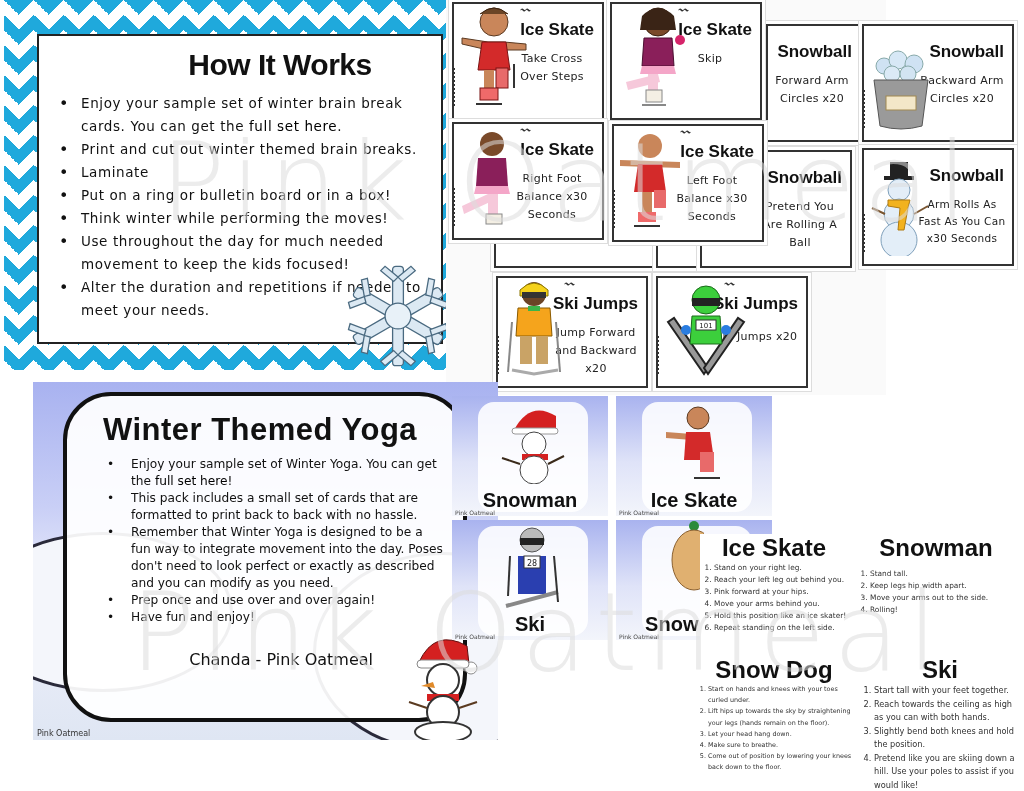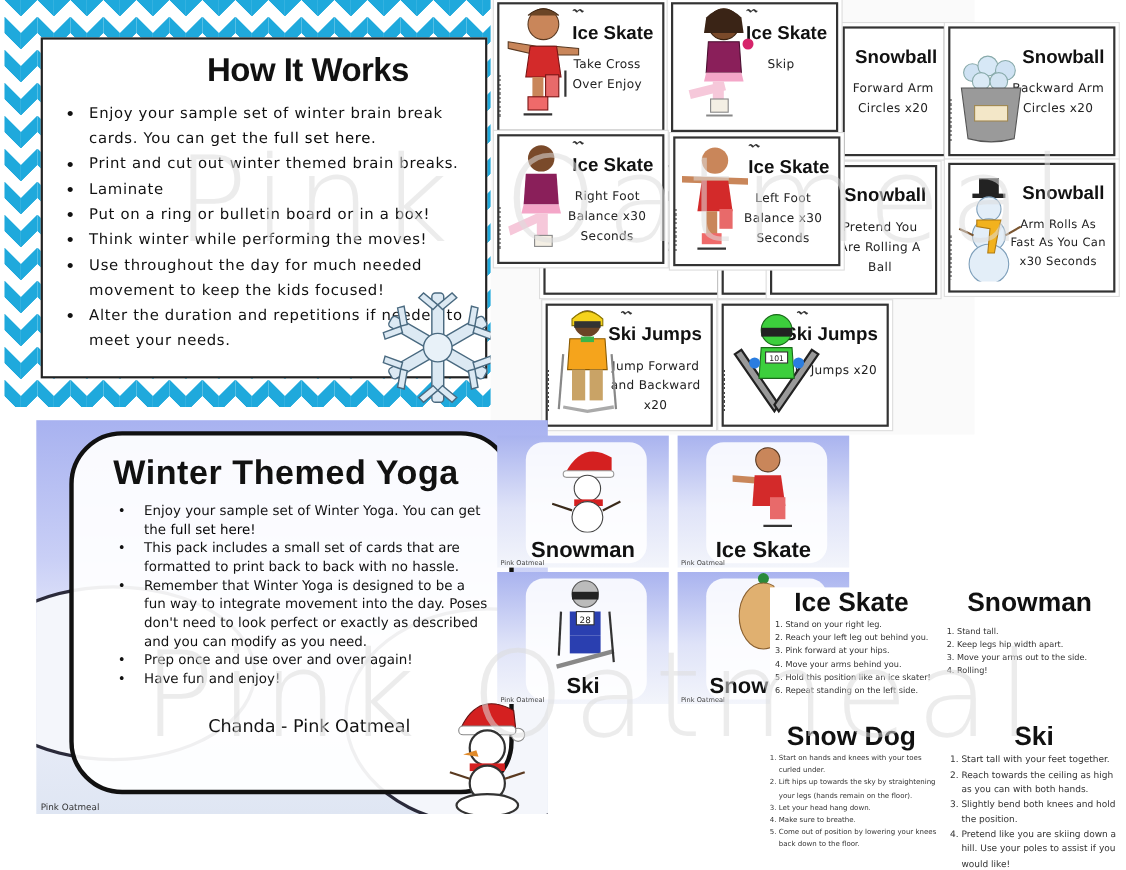--- a/index.html
+++ b/index.html
@@ -178,21 +178,21 @@
     <line x1="2" y1="48" x2="15" y2="54" stroke="#7a5530" stroke-width="2"></line>
     <line x1="44" y1="54" x2="58" y2="46" stroke="#7a5530" stroke-width="2"></line>
   </svg>
   <span class="squig-side"></span>
   <span class="squig-left"></span>
 </div>
 
 <div class="bcard" style="left:452px;top:2px;width:152px;height:118px;">
   <span class="squig-top">〰</span>
   <span class="ctitle">Ice Skate</span>
-  <span class="cdesc">Take Cross Over Enjoy</span>
+  <span class="cdesc">Take Cross Over Steps</span>
   <svg class="fig" width="72" height="108" viewBox="0 0 72 108">
     <circle cx="34" cy="20" r="14" fill="#c9865a" stroke="#5a3a22"></circle>
     <path d="M20 12 Q34 0 48 12" fill="#6b4526" stroke="#3a2210"></path>
     <path d="M2 36 L28 40 L44 40 L66 42 L66 48 L44 48 L28 48 L2 42 Z" fill="#c9865a" stroke="#5a3a22"></path>
     <path d="M22 40 L46 40 L50 68 L18 68 Z" fill="#d32a2a" stroke="#7a1414"></path>
     <rect x="24" y="68" width="10" height="24" fill="#c9865a"></rect>
     <rect x="36" y="66" width="12" height="20" fill="#e86a6a" stroke="#7a1414"></rect>
     <rect x="20" y="86" width="18" height="12" fill="#ef6a6a" stroke="#7a1414"></rect>
     <line x1="16" y1="102" x2="42" y2="102" stroke="#333" stroke-width="2"></line>
     <line x1="54" y1="62" x2="54" y2="86" stroke="#333" stroke-width="2"></line>

